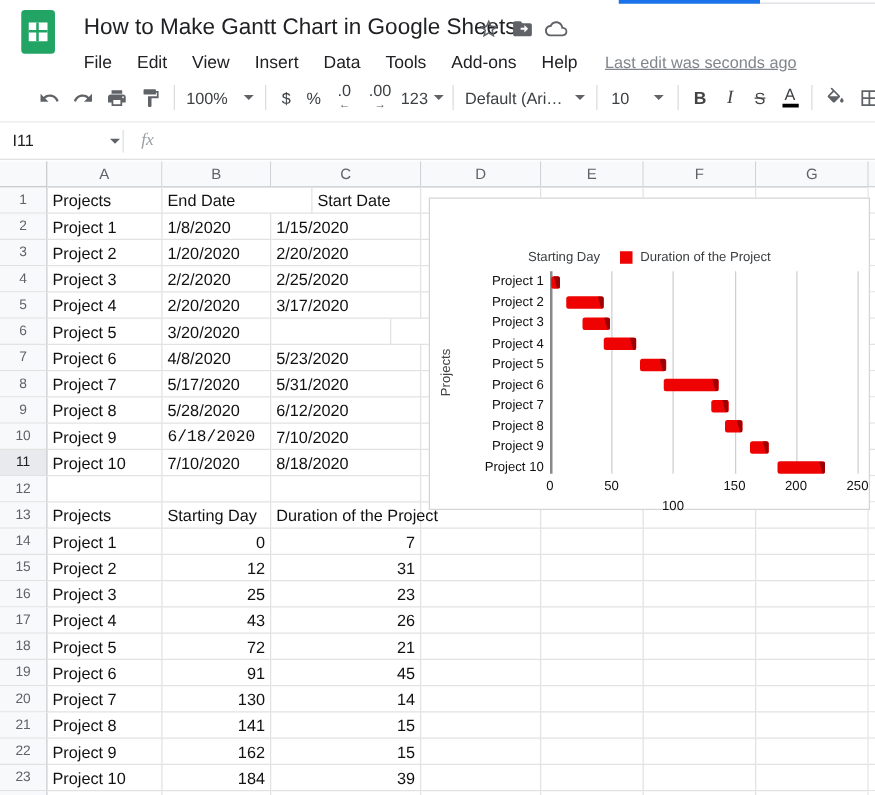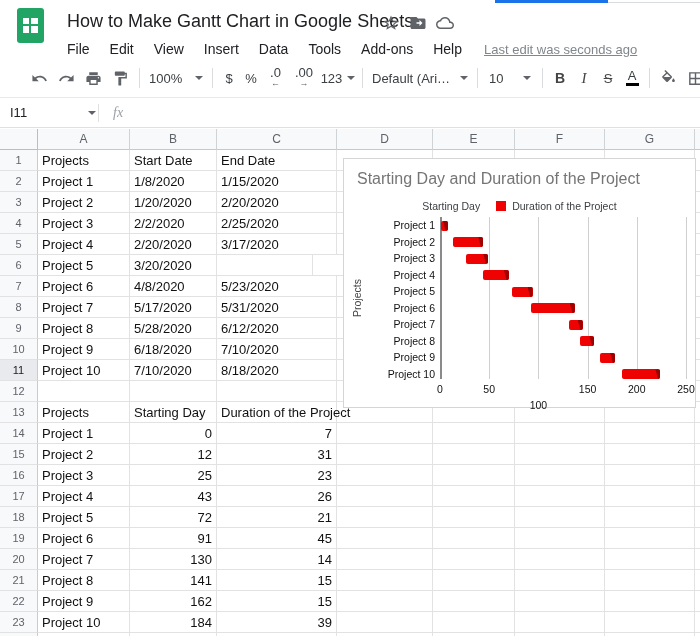--- a/index.html
+++ b/index.html
@@ -213,22 +213,22 @@
           <div class="colhead" style="width: 82px;">E</div>
           <div class="colhead" style="width: 90px;">F</div>
           <div class="colhead" style="width: 90px;">G</div>
         </span>
       <div class="gfill"></div>
     </div>
     <div id="grid-body">
         <div class="grow">
           <div class="rownum">1</div>
           <div class="cell" style="width: 92px;">Projects</div>
+          <div class="cell" style="width: 120px;">End Date</div>
           <div class="cell" style="width: 87px;">Start Date</div>
-          <div class="cell" style="width: 120px;">End Date</div>
           <div class="cell" style="width: 96px;"></div>
           <div class="cell" style="width: 82px;"></div>
           <div class="cell" style="width: 90px;"></div>
           <div class="cell" style="width: 90px;"></div>
           <div class="rfill"></div>
         </div>
         <div class="grow">
           <div class="rownum">2</div>
           <div class="cell" style="width: 92px;">Project 1</div>
           <div class="cell" style="width: 87px;">1/8/2020</div>
@@ -311,21 +311,21 @@
           <div class="cell" style="width: 120px;">6/12/2020</div>
           <div class="cell" style="width: 96px;"></div>
           <div class="cell" style="width: 82px;"></div>
           <div class="cell" style="width: 90px;"></div>
           <div class="cell" style="width: 90px;"></div>
           <div class="rfill"></div>
         </div>
         <div class="grow">
           <div class="rownum">10</div>
           <div class="cell" style="width: 92px;">Project 9</div>
-          <div class="cell" style="width: 87px;">6/18/2020</div>
+          <div class="cell" style="width: 87px; font-family: Liberation Mono, monospace;">6/18/2020</div>
           <div class="cell" style="width: 120px;">7/10/2020</div>
           <div class="cell" style="width: 96px;"></div>
           <div class="cell" style="width: 82px;"></div>
           <div class="cell" style="width: 90px;"></div>
           <div class="cell" style="width: 90px;"></div>
           <div class="rfill"></div>
         </div>
         <div class="grow">
           <div class="rownum sel">11</div>
           <div class="cell" style="width: 92px;">Project 10</div>
@@ -477,21 +477,20 @@
           <div class="cell" style="width: 96px;"></div>
           <div class="cell" style="width: 82px;"></div>
           <div class="cell" style="width: 90px;"></div>
           <div class="cell" style="width: 90px;"></div>
           <div class="rfill"></div>
         </div>
       </div>
   </div>
 
   <div class="chart" id="chart">
-    <div class="chart-title">Starting Day and Duration of the Project</div>
     <div class="legend">
       <span>Starting Day</span>
       <span class="sw" id="legend-sw" style="background: rgb(238, 2, 2);"></span>
       <span>Duration of the Project</span>
     </div>
     <div class="yaxis-title">Projects</div>
   <div class="axisline" style="left: 96px; top: 58px; height: 162px;"></div>
       <div class="xtick" style="left: 76px; top: 224px;">0</div>
       <div class="gridline" style="left: 145.2px; top: 58px; height: 162px;"></div>
       <div class="xtick" style="left: 125.2px; top: 224px;">50</div>

